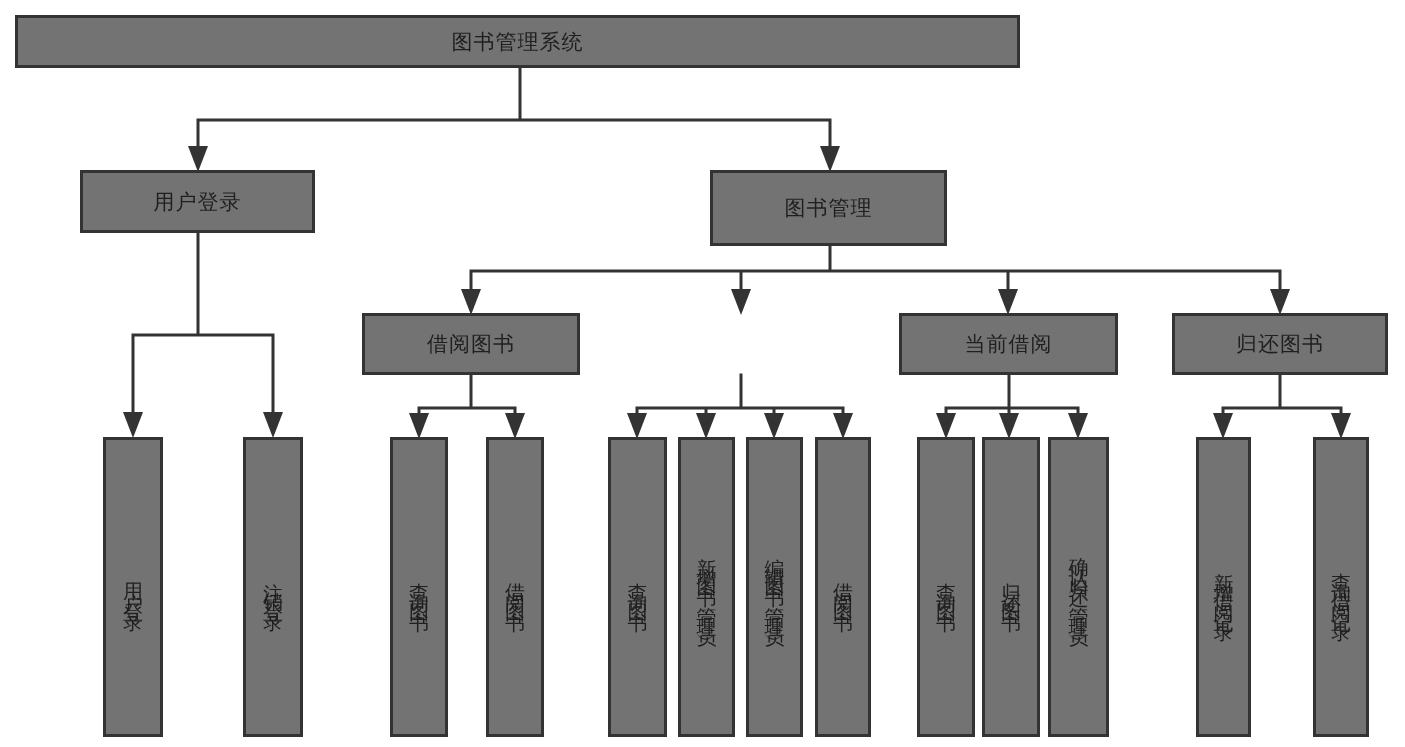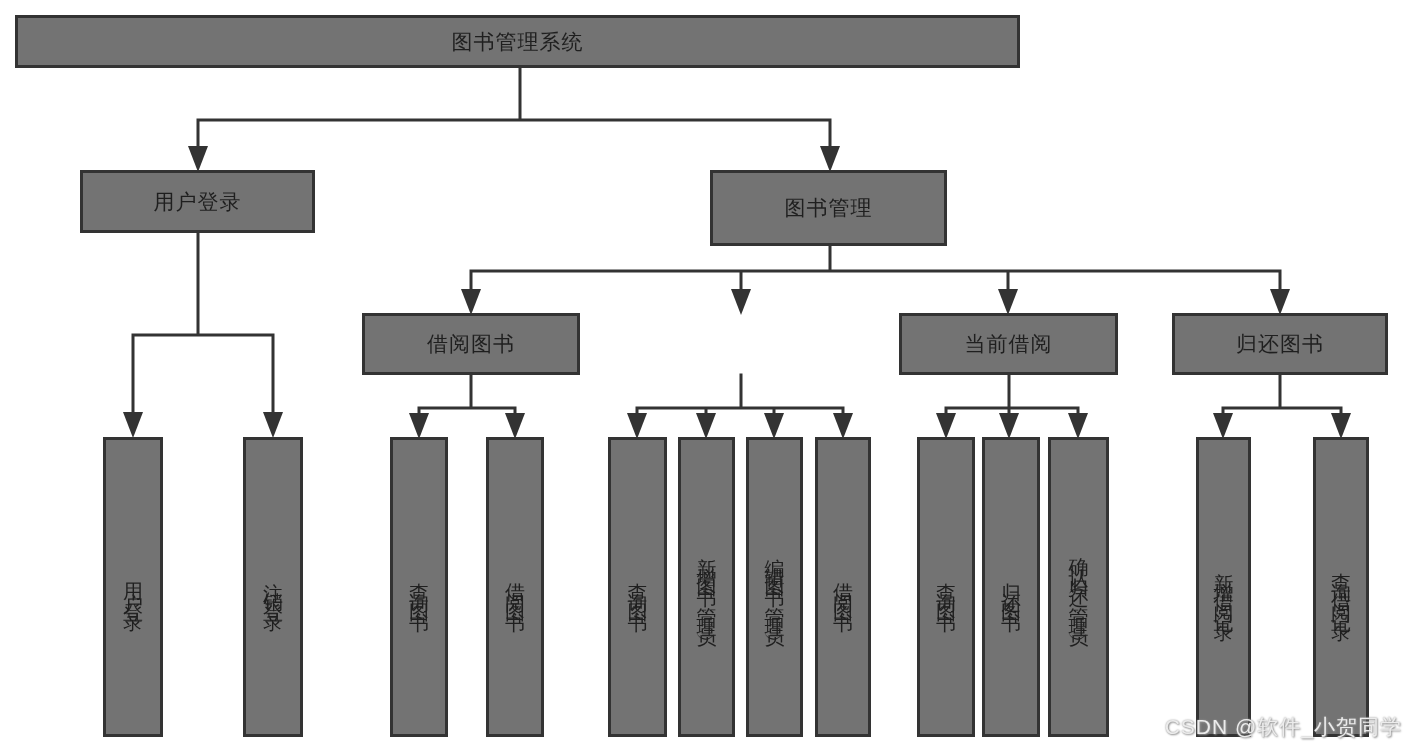--- a/index.html
+++ b/index.html
@@ -142,15 +142,14 @@
     <span>确认归还（管理员）</span>
   </div>
 
   <div class="node vnode" style="left:1196px; top:437px; width:55px; height:300px;">
     <span>新增借阅记录</span>
   </div>
   <div class="node vnode" style="left:1313px; top:437px; width:56px; height:300px;">
     <span>查询借阅记录</span>
   </div>
 
-  <div class="watermark">CSDN @软件_小贺同学</div>
 
 </div>
 
 </body></html>

